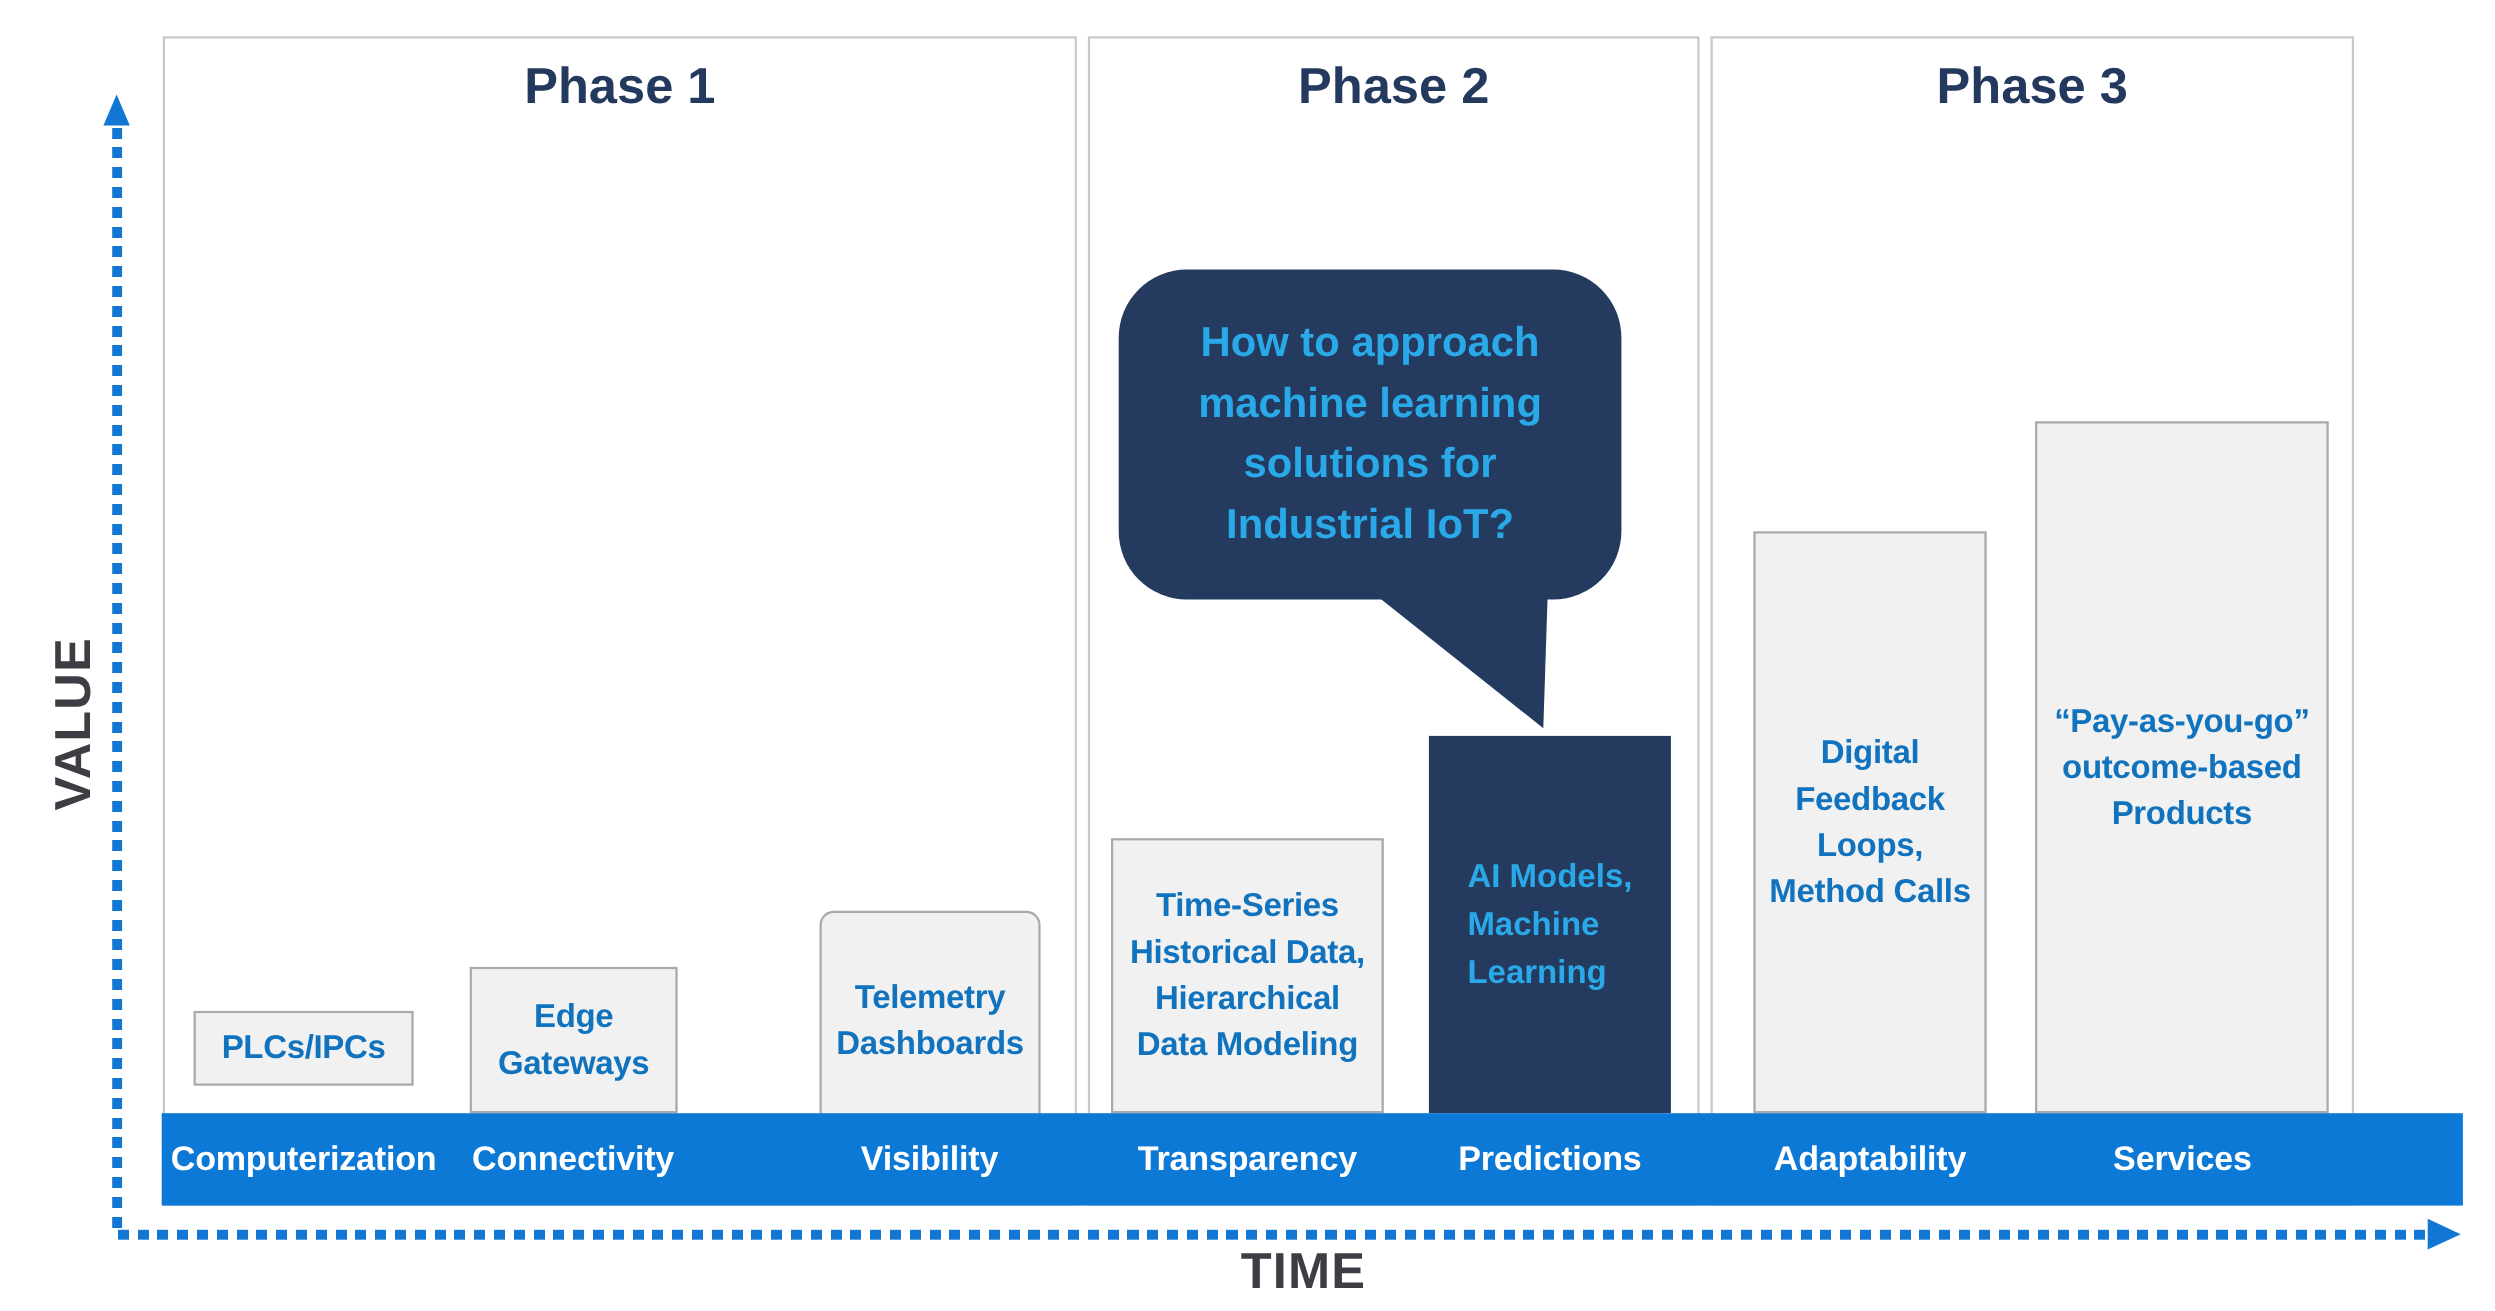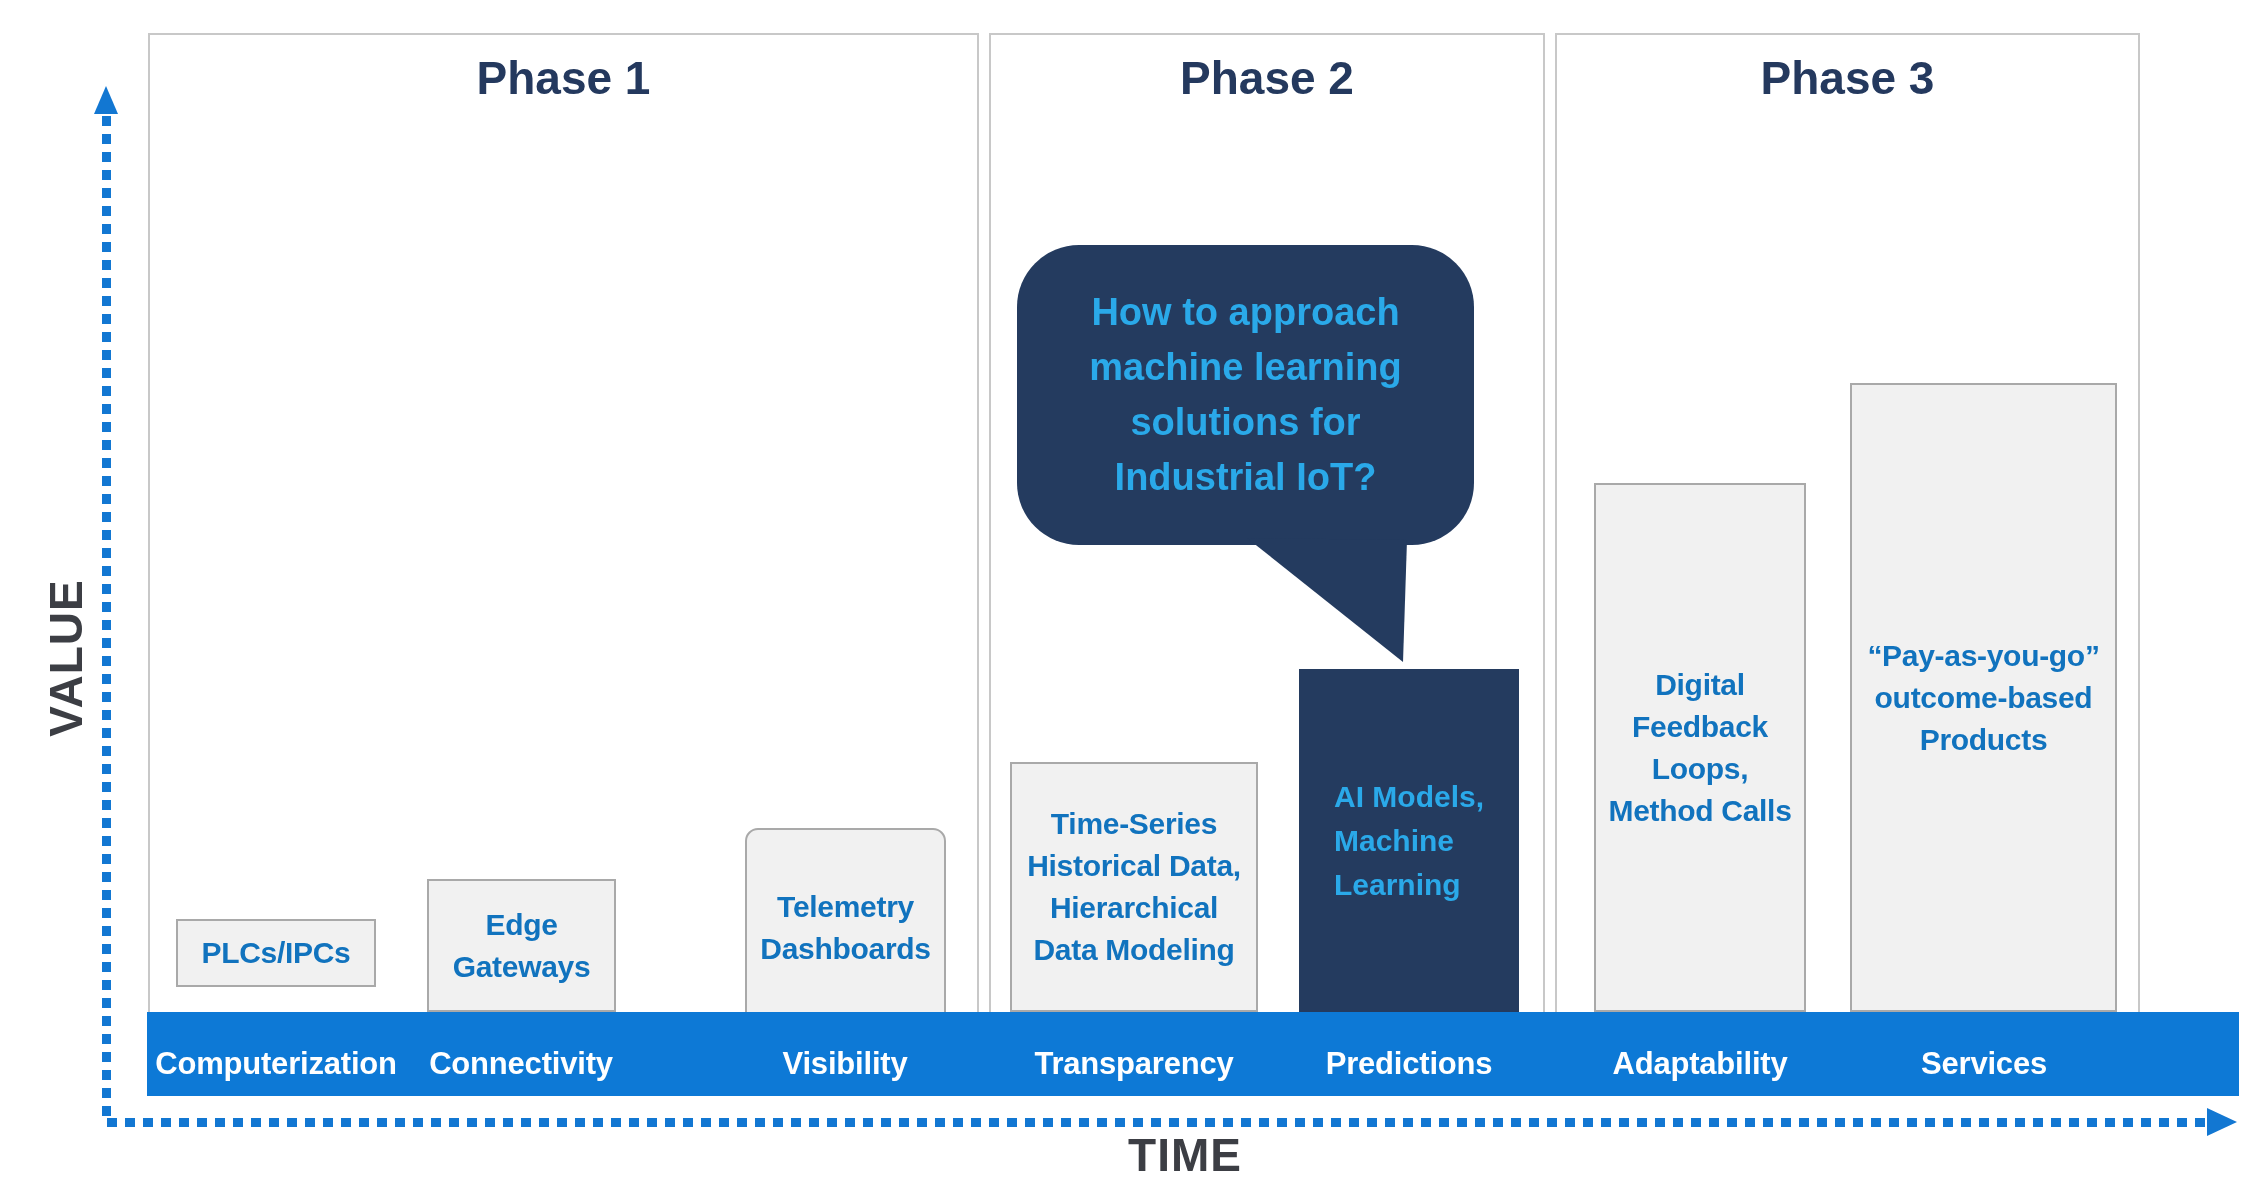--- a/index.html
+++ b/index.html
@@ -95,21 +95,20 @@
   
   .bar{
     position:absolute;left:147px;top:1012px;width:2092px;height:84px;
     background:var(--bar-blue);
   }
   .barlabel{
     position:absolute;top:0;height:84px;width:320px;
     display:flex;align-items:center;justify-content:center;
     color:#fff;font-size:31px;font-weight:bold;letter-spacing:-0.2px;
     white-space:nowrap;
-    margin-top:10px;
   }
   #s-computerization{left:-31px;}
   #s-connectivity   {left:214px;}
   #s-visibility     {left:538px;}
   #s-transparency   {left:827px;}
   #s-predictions    {left:1102px;}
   #s-adaptability   {left:1393px;}
   #s-services       {left:1677px;}
 </style>
 </head>

